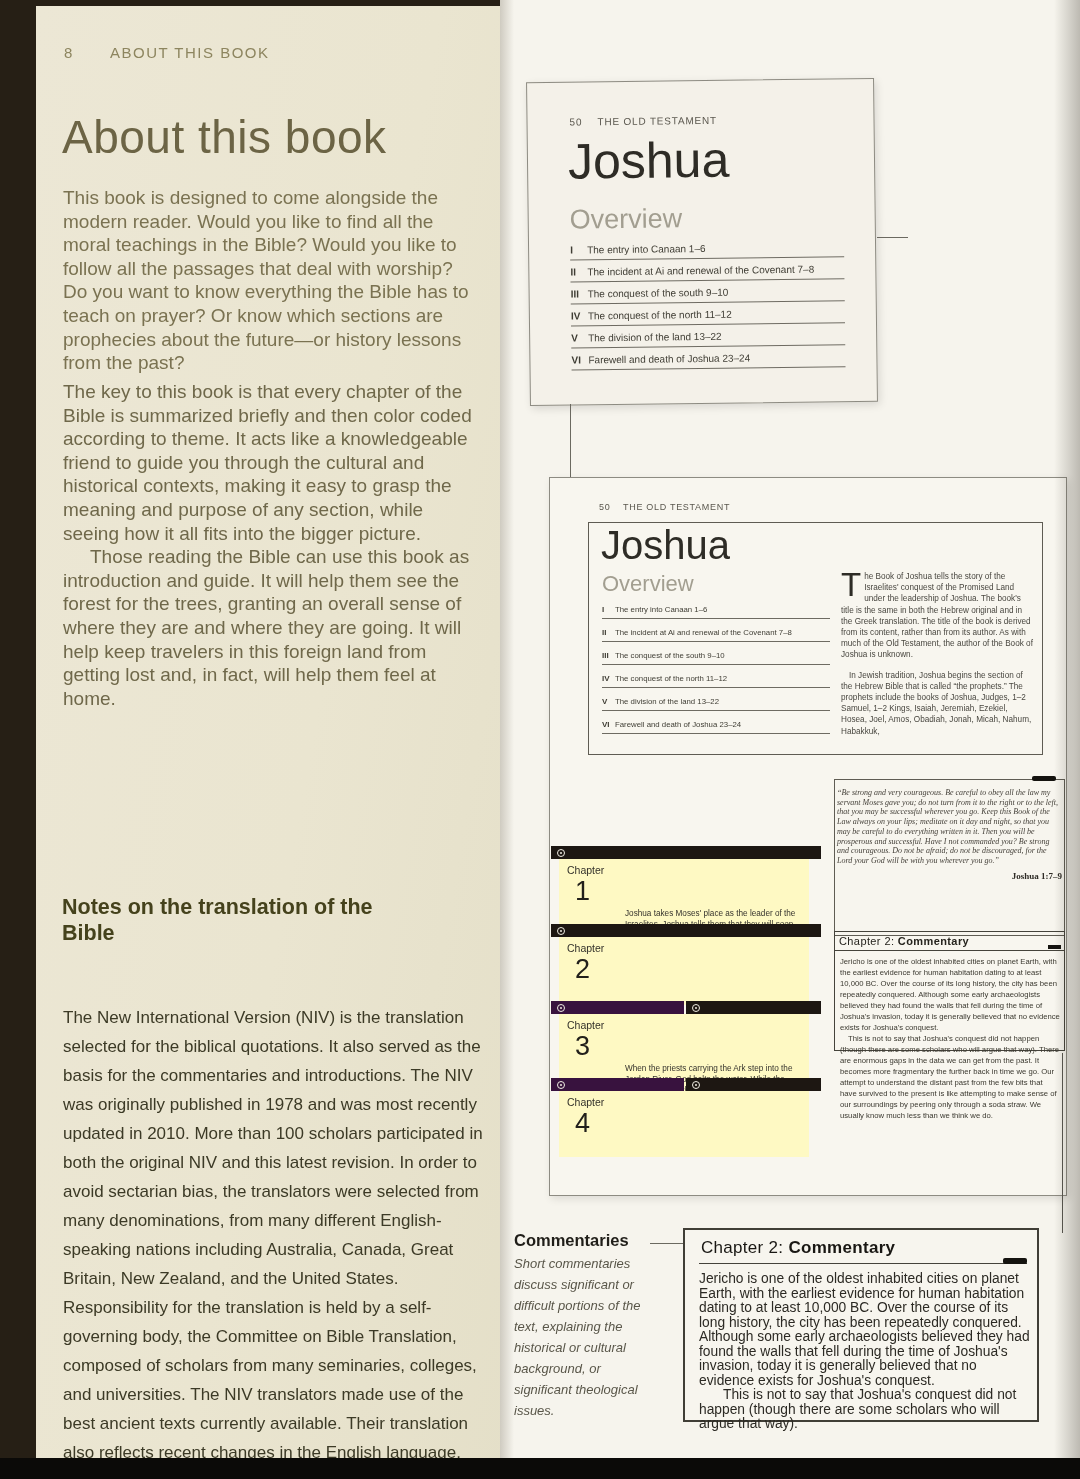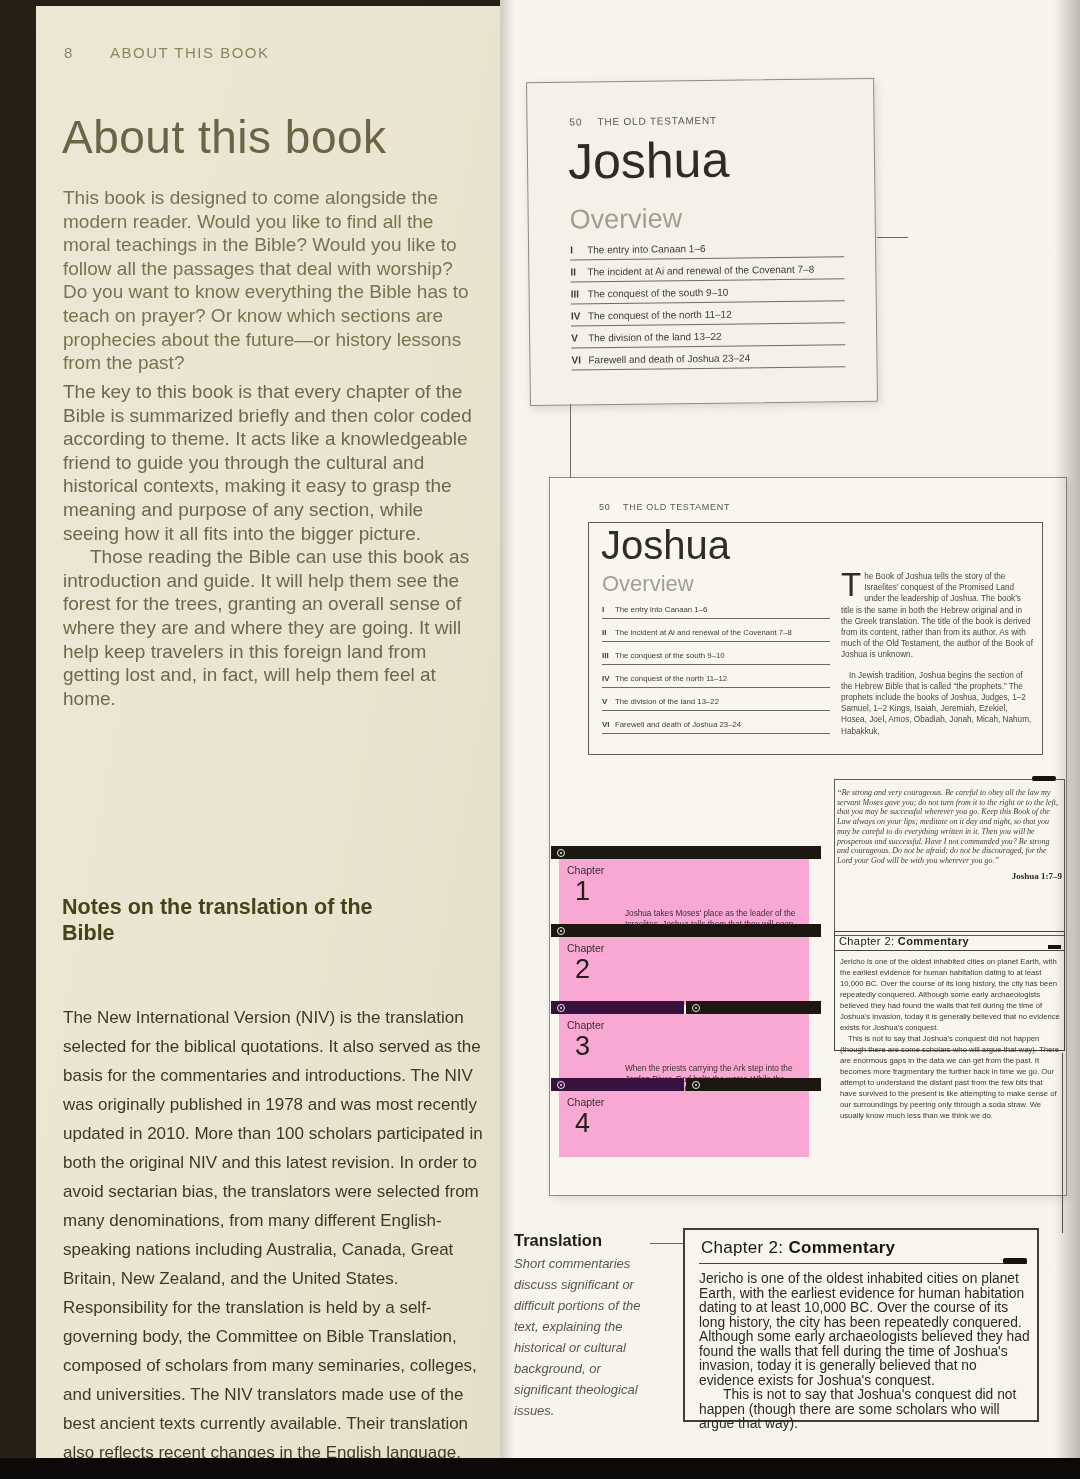--- a/index.html
+++ b/index.html
@@ -92,21 +92,21 @@
   .quote-ref { font-family:"Liberation Serif", serif; font-weight:bold;
     font-size:9px; color:#2e2b25; text-align:right; margin-top:5px; }
 
   
   .ch-bar { left:1px; width:270px; height:13px; background:#1d1712;
     display:flex; align-items:center; padding-left:6px; }
   .ch-bar.purple { width:133px; background:#38123e; }
   .ch-bar.half-black { left:136px; width:135px; }
   .ring { width:8px; height:8px; border:1px solid #efece2; border-radius:50%; position:relative; flex:none; }
   .ring::after { content:""; position:absolute; left:2px; top:2px; width:2px; height:2px; background:#efece2; border-radius:50%; }
-  .ch-content { left:9px; width:250px; background:#f9a8d4; padding:5px 8px 6px 8px; display:flex; }
+  .ch-content { left:9px; width:250px; background:#fef9c3; padding:5px 8px 6px 8px; display:flex; }
   .ch-label-col { width:54px; flex:none; }
   .ch-label { font-size:10.5px; color:#33312a; }
   .ch-num { font-size:27px; font-weight:300; line-height:30px; color:#22201b; padding-left:8px; }
   .ch-text { flex:1; font-size:8.2px; line-height:11px; color:#35332c; padding-left:4px;margin-top:44px; }
 
   
   .mini-callout-rect { left:284px; top:453px; width:231px; height:120px; border:1px solid #45433b; }
   .mini-title { left:289px; top:457px; font-size:11px; color:#25231d; letter-spacing:0.4px; }
   .mini-title .t-bold { font-weight:bold; }
   .mini-title-rule { left:285px; top:472px; width:229px; height:1px; background:#45433b; }
@@ -296,21 +296,21 @@
     <div class="abs mini-title-dash"></div>
     <div class="abs mini-text">
       <p>Jericho is one of the oldest inhabited cities on planet Earth, with the earliest evidence for human habitation dating to at least 10,000 BC. Over the course of its long history, the city has been repeatedly conquered. Although some early archaeologists believed they had found the walls that fell during the time of Joshua's invasion, today it is generally believed that no evidence exists for Joshua's conquest.</p>
       <p>This is not to say that Joshua's conquest did not happen (though there are some scholars who will argue that way). There are enormous gaps in the data we can get from the past. It becomes more fragmentary the further back in time we go. Our attempt to understand the distant past from the few bits that have survived to the present is like attempting to make sense of our surroundings by peering only through a soda straw. We usually know much less than we think we do.</p>
     </div>
   </div>
 
   <div class="abs conn-v2"></div>
 
   <div class="abs annot comm-annot">
-    <div class="annot-heading">Translation</div>
+    <div class="annot-heading">Commentaries</div>
     <div class="annot-body">Short commentaries discuss significant or difficult portions of the text, explaining the historical or cultural background, or significant theological issues.</div>
   </div>
   <div class="abs line conn-h3"></div>
 
   <div class="abs comm-box">
     <div class="abs comm-title">
       <span>Chapter 2:</span>
       <span class="t-bold">Commentary</span>
     </div>
     <div class="abs comm-title-rule"></div>

